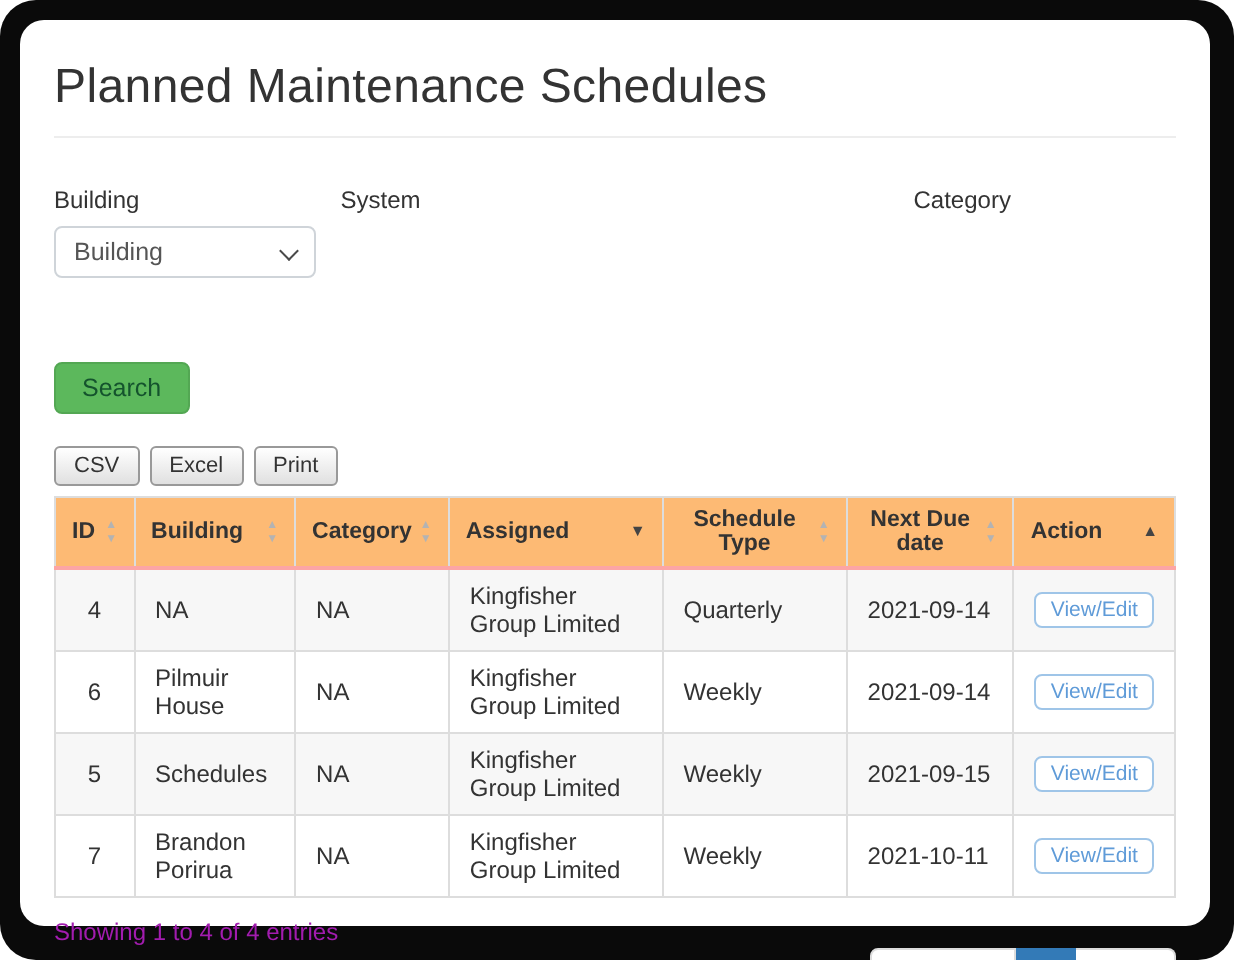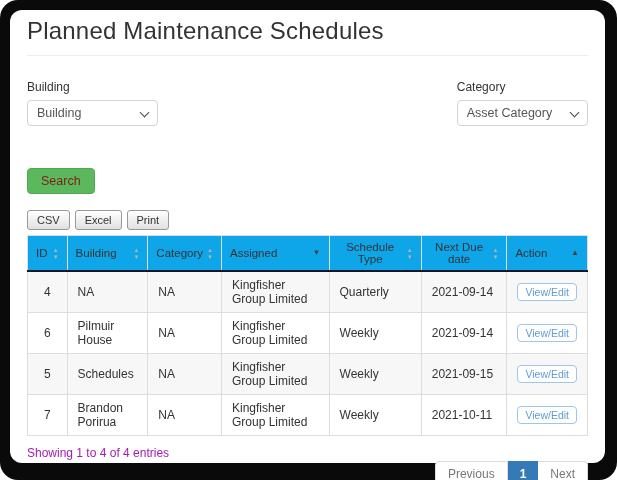--- a/index.html
+++ b/index.html
@@ -11,21 +11,21 @@
     background:#0a0a0a;
     border-radius:18px;
     position:relative;
     overflow:hidden;
   }
   .card {
     position:absolute; left:10px; top:10px;
     width:595px; height:453px;
     background:#ffffff;
     border-radius:12px;
-    padding:7px 17px 10px 17px;
+    padding:20px 17px 10px 17px;
   }
 
   .page-title {
     font-size:24px; font-weight:400; color:#333333;
     letter-spacing:0.2px;
   }
   hr.title-rule {
     border:none; border-top:1px solid #ededed;
     margin:10px 0 24px 0;
   }
@@ -47,21 +47,21 @@
   }
   .chevron {
     position:absolute; right:10px; top:9px;
     width:7px; height:7px; pointer-events:none;
     border-right:1.6px solid #4a4a4a; border-bottom:1.6px solid #4a4a4a;
     transform:rotate(45deg);
   }
 
   
   .btn-green {
-    display:inline-block; background:#5cb85c; color:#7f1d1d;
+    display:inline-block; background:#5cb85c; color:#14532d;
     border:1px solid #53a753; border-radius:4px;
     font-family:"Liberation Sans", sans-serif;
     font-size:12.5px; padding:5px 13px; cursor:pointer;
   }
   .search-row { margin-top:42px; }
 
   .export-row { margin-top:16px; display:flex; gap:5px; }
   .btn-export {
     font-family:"Liberation Sans", sans-serif;
     font-size:11px; color:#333;
@@ -70,22 +70,22 @@
     padding:3px 9px; cursor:pointer;
   }
 
   
   table.schedules {
     width:100%; border-collapse:collapse; margin-top:5px;
     font-size:12px; color:#333;
   }
   table.schedules th, table.schedules td { border:1px solid #ddd; }
   table.schedules th {
-    font-size:11.5px; font-weight:normal; padding:5px 8px;
-    border-bottom:2px solid #0f172a; background:#0ea5e9; cursor:pointer;
+    font-size:11.5px; font-weight:bold; padding:5px 8px;
+    border-bottom:2px solid #fca5a5; background:#fdba74; cursor:pointer;
   }
   table.schedules td { padding:6px 10px; }
   table.schedules tbody tr:nth-child(odd) { background:#f7f7f7; }
   .th-inner { display:flex; align-items:center; justify-content:space-between; gap:4px; }
   .sort-icon { display:flex; flex-direction:column; line-height:1; color:#b3b3b3; }
   .sort-icon.sort-both::before { content:"▲"; font-size:6px; display:block; }
   .sort-icon.sort-both::after  { content:"▼"; font-size:6px; display:block; margin-top:1px; }
   .sort-icon.sort-desc::before { content:"▼"; font-size:8px; color:#444; }
   .sort-icon.sort-asc::before  { content:"▲"; font-size:8px; color:#444; }
   td.cell-id { text-align:center; }
@@ -126,31 +126,26 @@
       <div class="filter">
         <div class="filter-label">Building</div>
         <div class="select-wrap">
           <select class="filter-select">
             <option>Building</option>
           </select>
           <span class="chevron"></span>
         </div>
       </div>
       <div class="filter">
+        <div class="filter-label">System</div>
       </div>
       <div class="filter">
       </div>
       <div class="filter">
         <div class="filter-label">Category</div>
-        <div class="select-wrap">
-          <select class="filter-select">
-            <option>Asset Category</option>
-          </select>
-          <span class="chevron"></span>
-        </div>
       </div>
     </div>
 
     <div class="search-row">
       <button class="btn-green">Search</button>
     </div>
 
     <div class="export-row">
       <button class="btn-export">CSV</button>
       <button class="btn-export">Excel</button>

